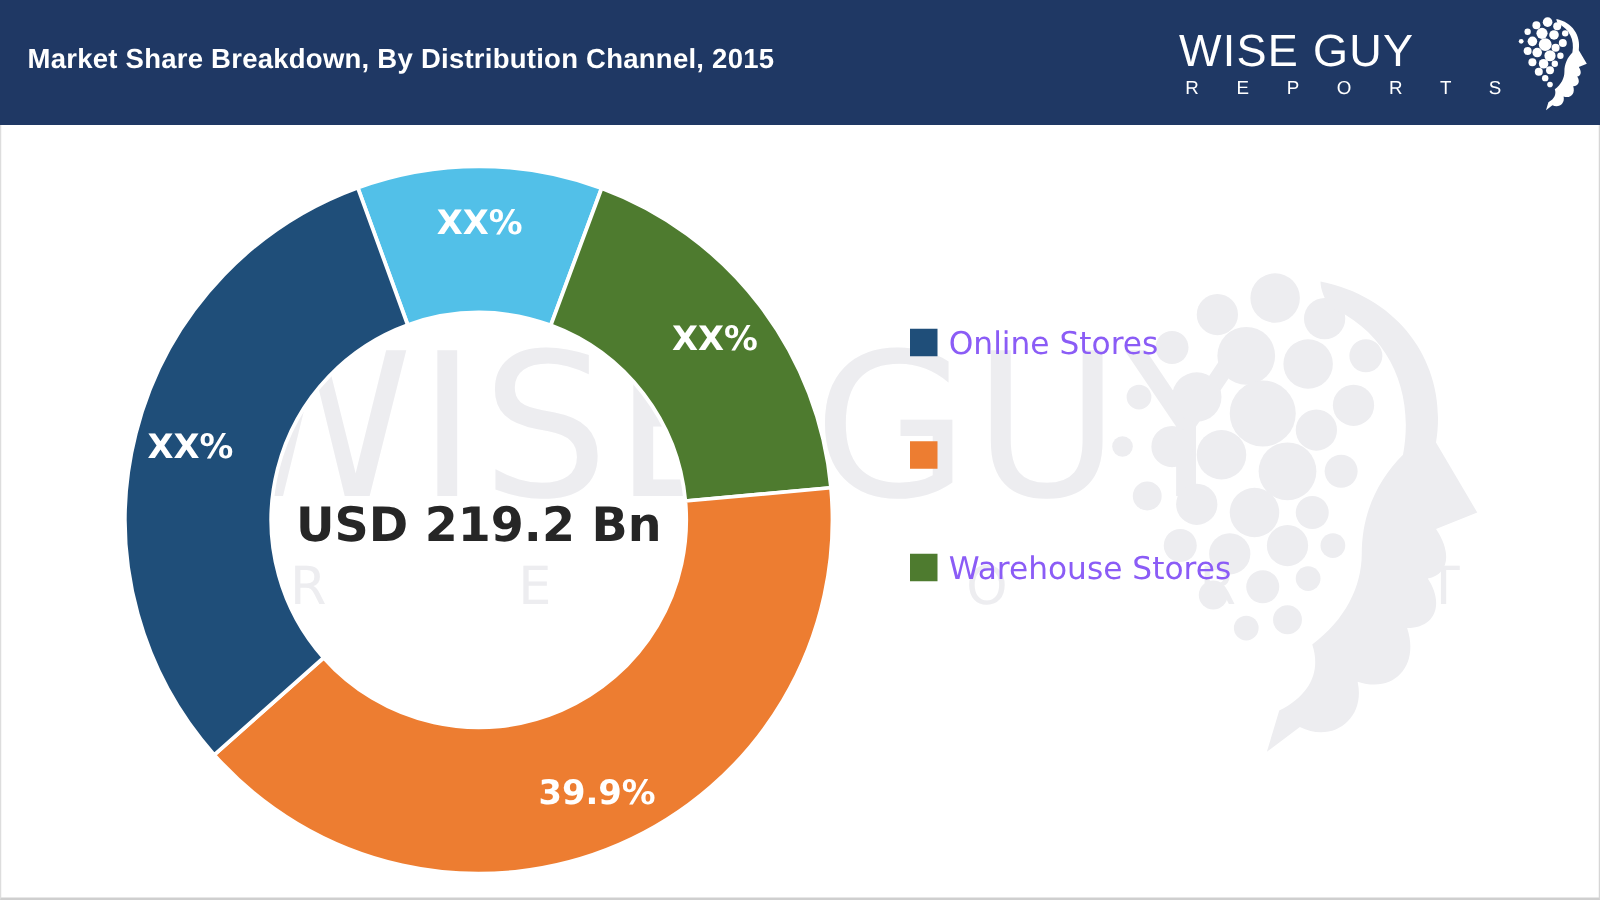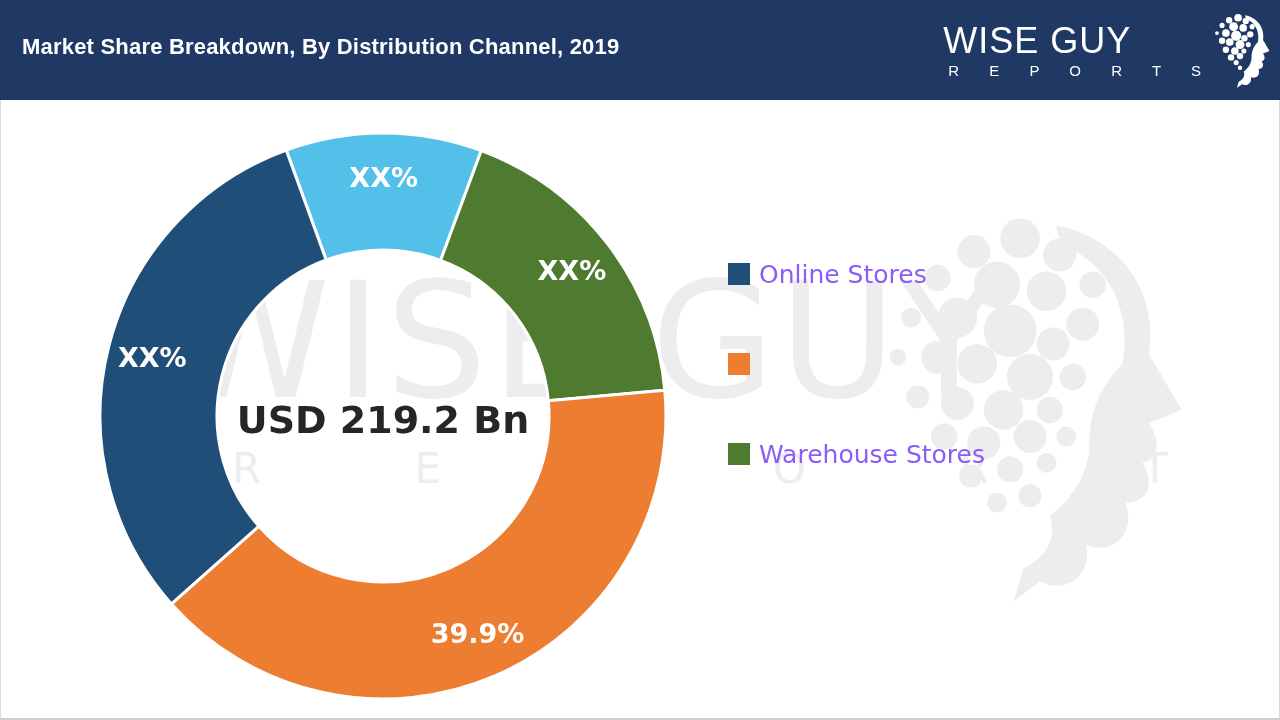--- a/index.html
+++ b/index.html
@@ -117,21 +117,21 @@
     <div class="legend-item">
       <span class="legend-swatch" style="background: rgb(237, 125, 49);"></span>
     </div>
     <div class="legend-item">
       <span class="legend-swatch" style="background: rgb(78, 123, 47);"></span>
       <span class="legend-label">Warehouse Stores</span>
     </div>
   </div>
 
   <div class="header">
-    <div class="title">Market Share Breakdown, By Distribution Channel, 2019</div>
+    <div class="title">Market Share Breakdown, By Distribution Channel, 2015</div>
     <div class="logo">
       <div class="logo-text">
         <div class="logo-name">WISE GUY</div>
         <div class="logo-sub">R E P O R T S</div>
       </div>
       <svg class="logo-face" width="64" height="82" viewBox="0 0 100 120" fill="#ffffff">
         <g>
           <circle cx="47" cy="8" r="6"></circle>
             <circle cx="33" cy="12" r="5"></circle>
             <circle cx="59" cy="13" r="5"></circle>

